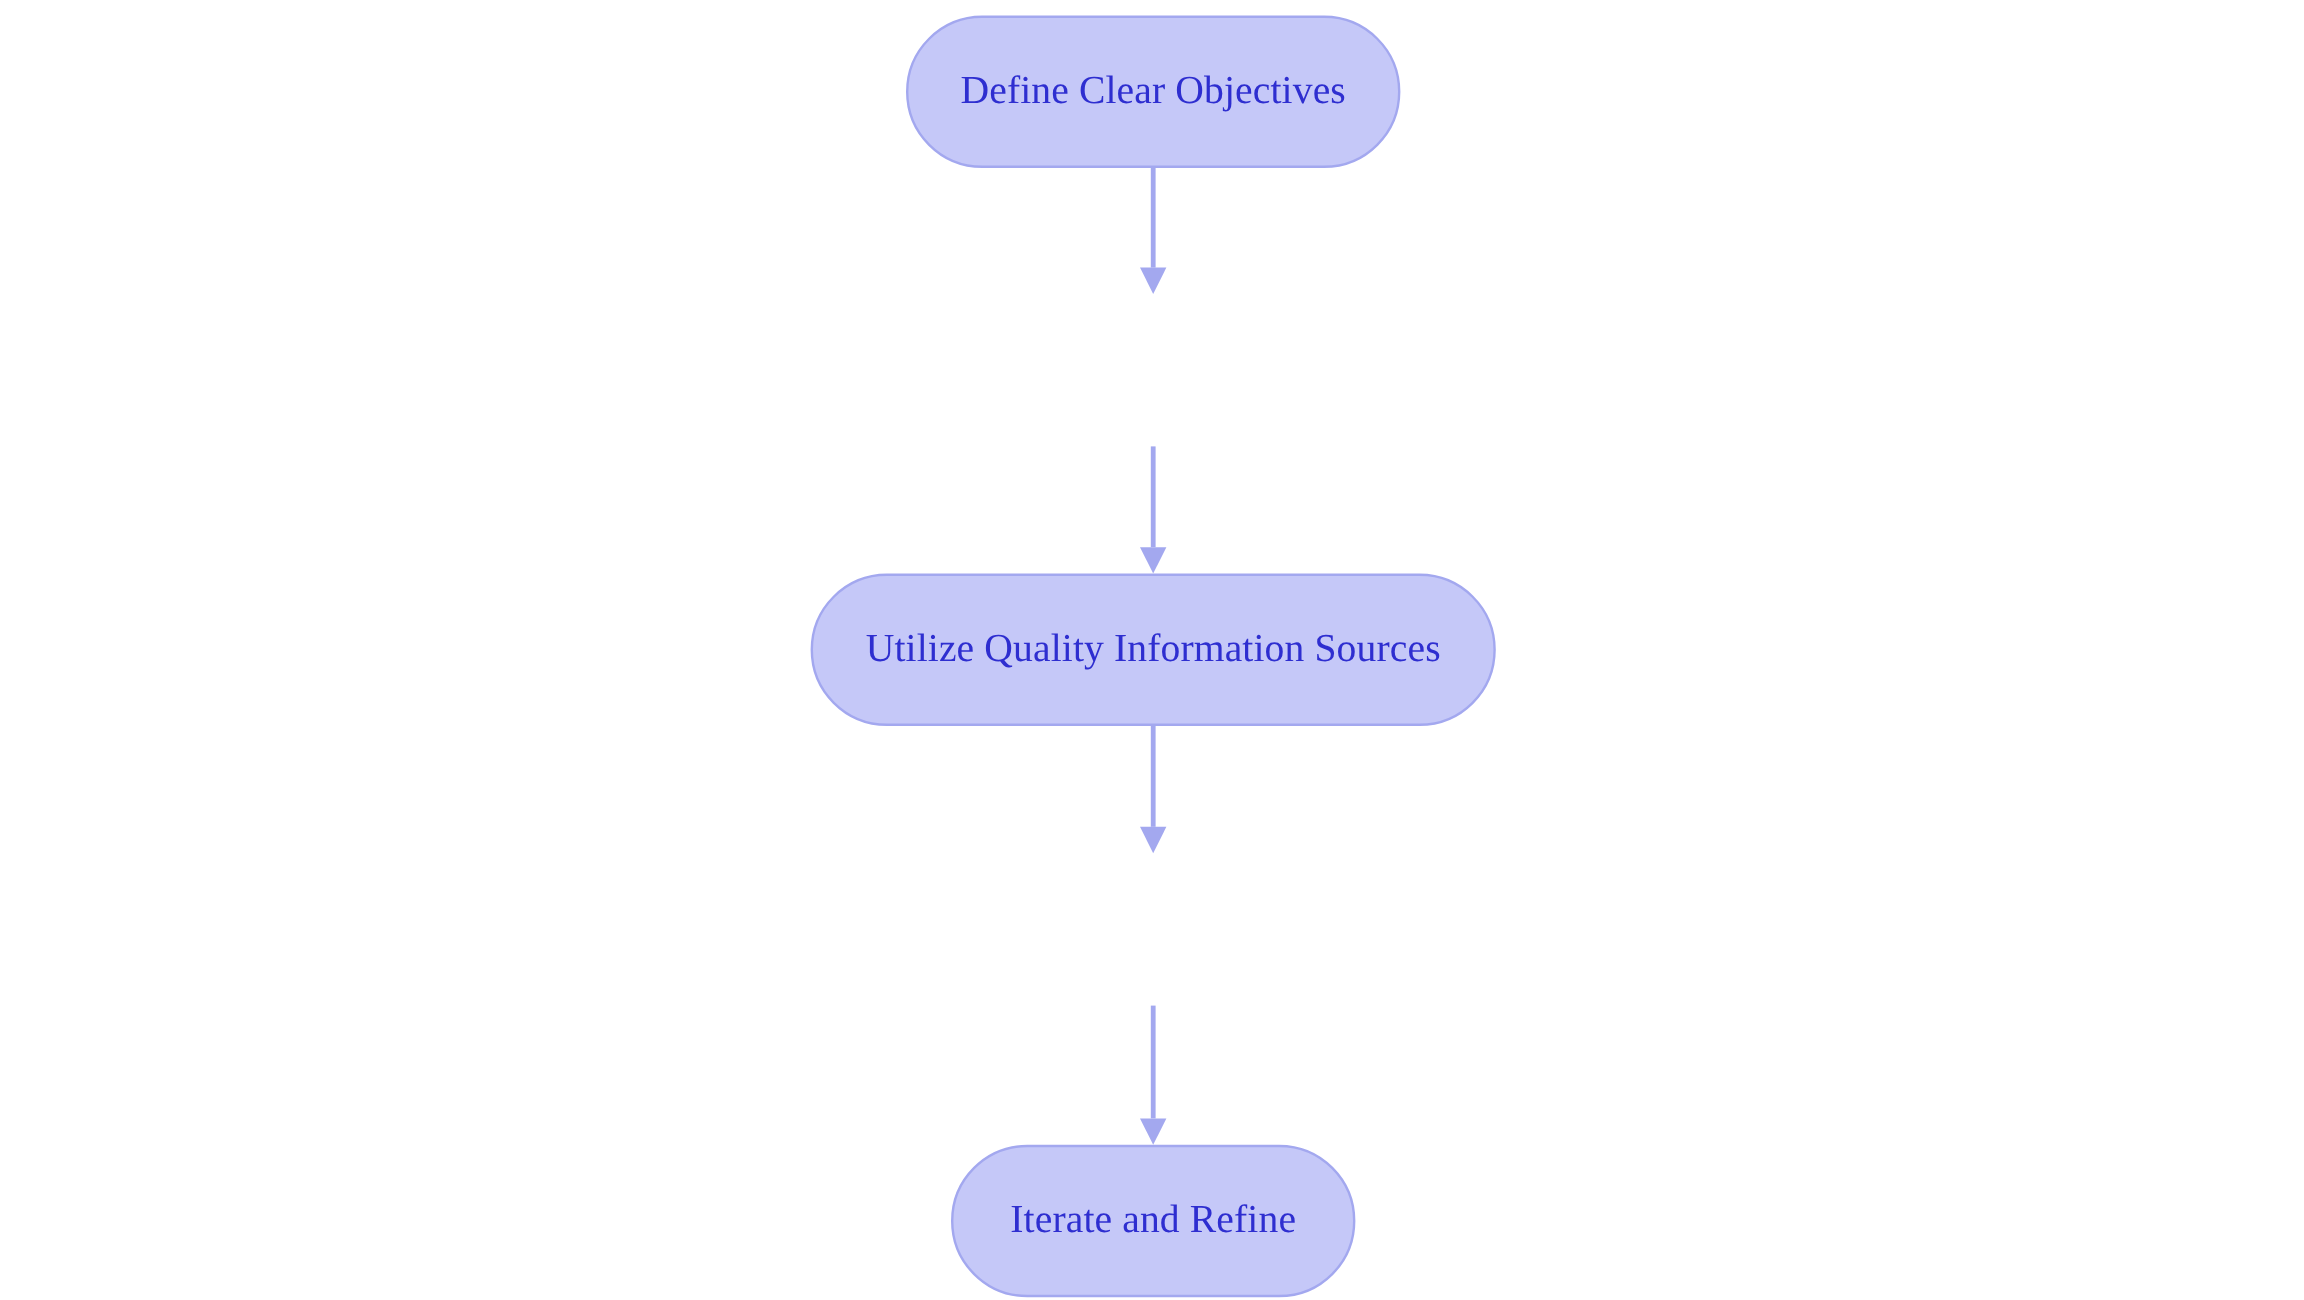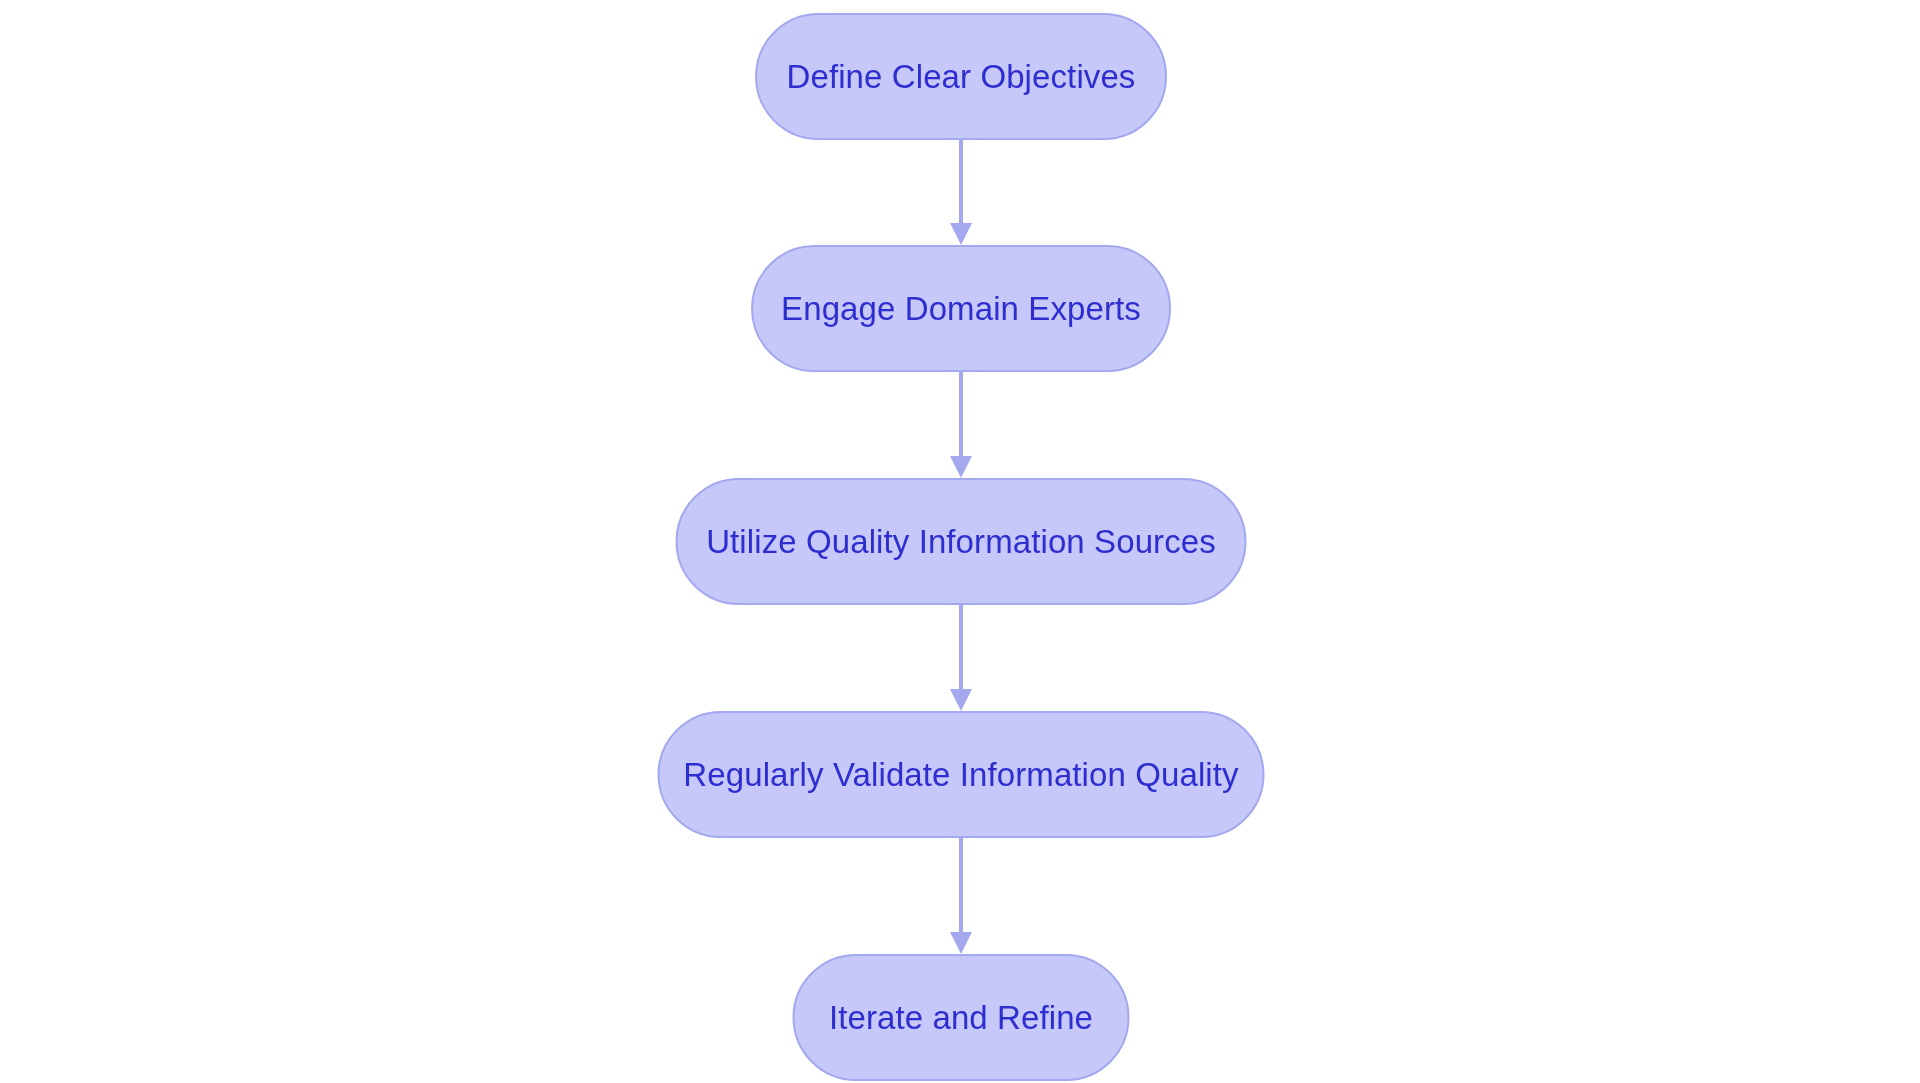--- a/index.html
+++ b/index.html
@@ -30,21 +30,21 @@
     justify-content: center;
     background: #c5c8f8;
     border: 2px solid #a3a8ef;
     border-radius: 9999px;
     height: 127px;
     transform: translateX(-50%);
     left: 961px;
   }
 
   .flow-node .node-label {
-    font-family: Liberation Sans, sans-serif;
+    font-family: Liberation Serif, serif;
     font-size: 33px;
     font-weight: 400;
     color: #2e2ed0;
     letter-spacing: 0.1px;
     line-height: 1;
     white-space: nowrap;
     text-align: center;
     user-select: none;
   }
 
@@ -98,41 +98,35 @@
 
   <div class="flow-node" id="node-1">
     <span class="node-label">Define Clear Objectives</span>
   </div>
 
   <div class="flow-arrow" id="arrow-1">
     <div class="arrow-line"></div>
     <div class="arrow-head"></div>
   </div>
 
-  <div class="flow-node" id="node-2">
-    <span class="node-label">Engage Domain Experts</span>
-  </div>
 
   <div class="flow-arrow" id="arrow-2">
     <div class="arrow-line"></div>
     <div class="arrow-head"></div>
   </div>
 
   <div class="flow-node" id="node-3">
     <span class="node-label">Utilize Quality Information Sources</span>
   </div>
 
   <div class="flow-arrow" id="arrow-3">
     <div class="arrow-line"></div>
     <div class="arrow-head"></div>
   </div>
 
-  <div class="flow-node" id="node-4">
-    <span class="node-label">Regularly Validate Information Quality</span>
-  </div>
 
   <div class="flow-arrow" id="arrow-4">
     <div class="arrow-line"></div>
     <div class="arrow-head"></div>
   </div>
 
   <div class="flow-node" id="node-5">
     <span class="node-label">Iterate and Refine</span>
   </div>
 

